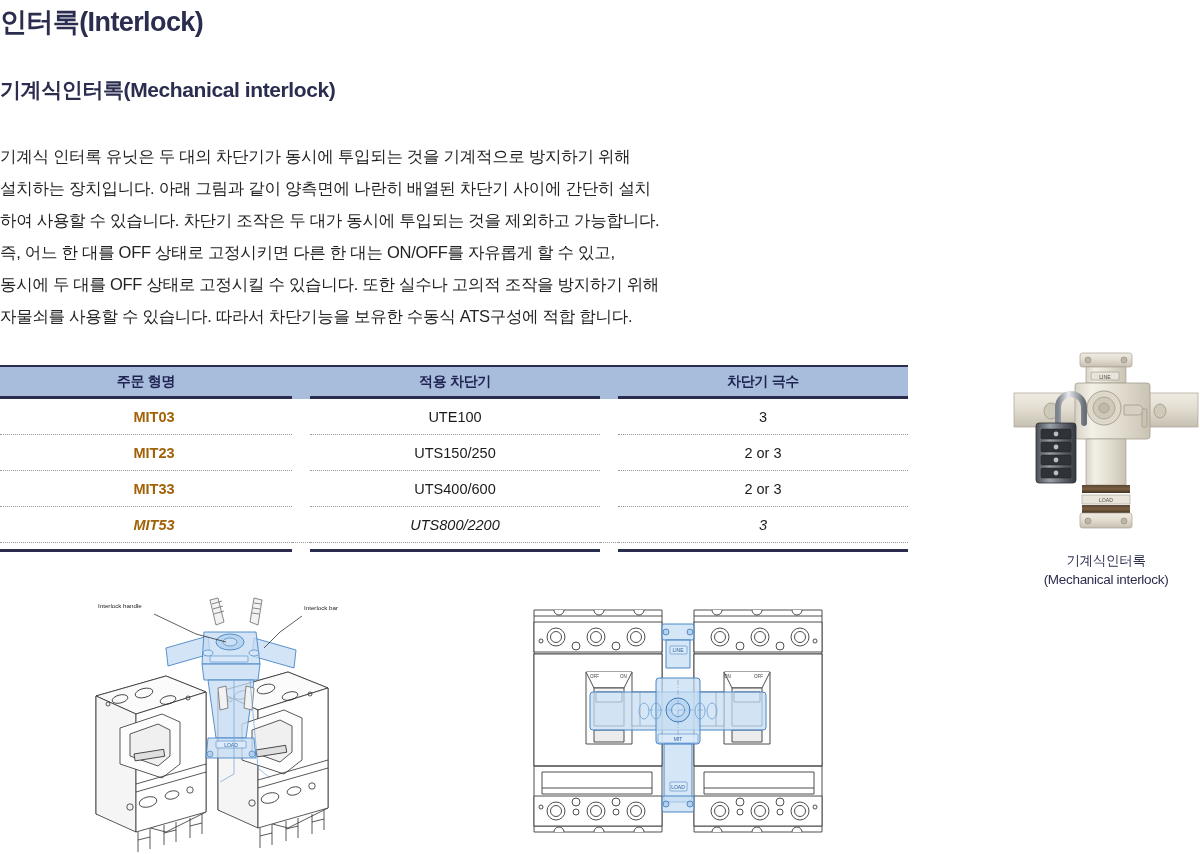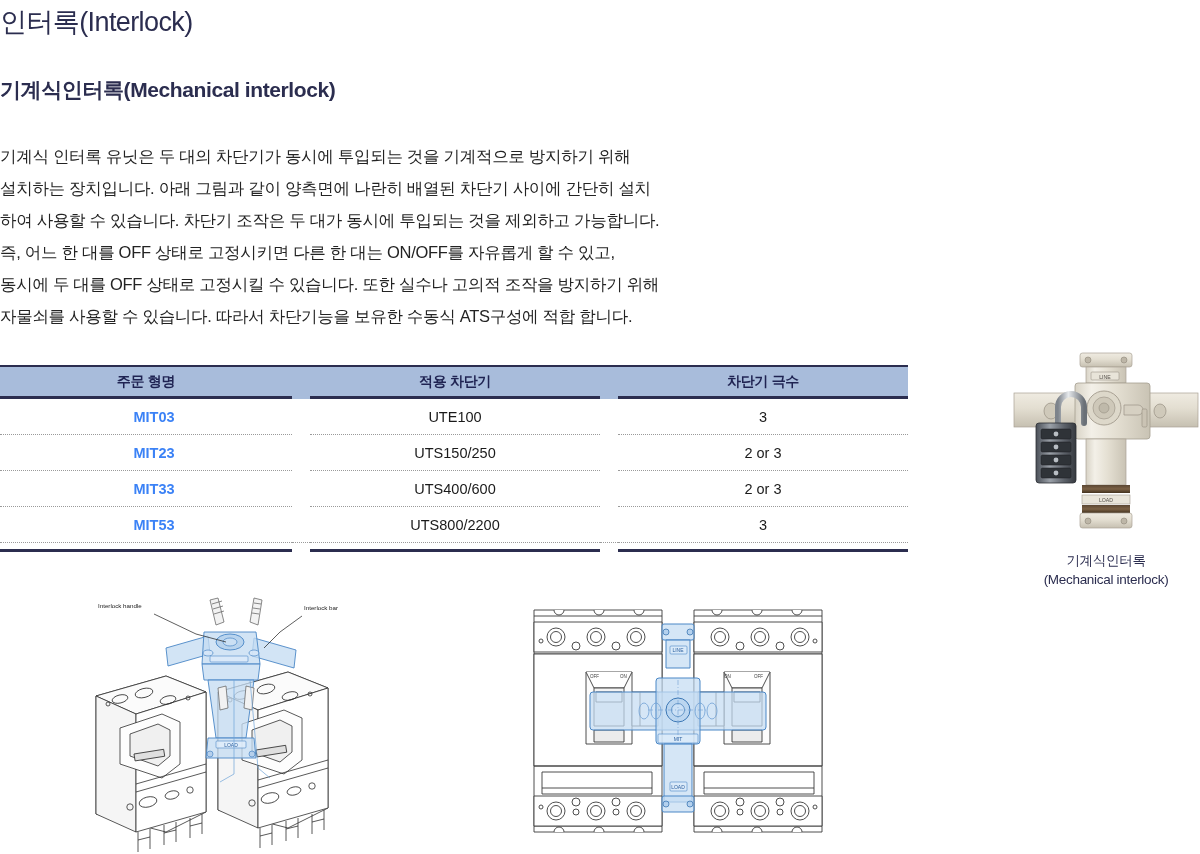--- a/index.html
+++ b/index.html
@@ -13,21 +13,21 @@
   }
   .page {
     position: relative;
     width: 1200px; height: 854px;
     background: #fff;
   }
 
   
   .h1 {
     position: absolute; left: 0; top: 4px;
-    font-size: 27px; font-weight: normal;
+    font-size: 27px; font-weight: bold;
     color: #2b2d4f; letter-spacing: -0.6px;
     white-space: nowrap;
   }
   .h2 {
     position: absolute; left: 0; top: 76px;
     font-size: 21px; font-weight: bold;
     color: #2b2d4f; letter-spacing: -0.4px;
     white-space: nowrap;
   }
 
@@ -80,25 +80,25 @@
   .tbl td {
     height: 36px;
     text-align: center;
     font-size: 14.5px;
     color: #1a1a1a;
     border-bottom: 1px dotted #9a9a9a;
     padding: 0;
   }
   .tbl td.model {
     font-weight: bold;
-    color: #3b82f6;
+    color: #a16207;
     font-size: 14.5px;
     padding-left: 16px;
   }
-  .tbl tr:last-child td { border-bottom: 1px dotted #9a9a9a; }
+  .tbl tr:last-child td { border-bottom: 1px dotted #9a9a9a; font-style: italic; }
   .tbl-footline {
     position: absolute; left: 0; bottom: -9px;
     width: 908px; height: 3px; background: #2b2d4f;
   }
   .tbl-footline .nick {
     position: absolute; top: 0; width: 18px; height: 3px; background: #fff;
   }
 
   
   .photo-block {

